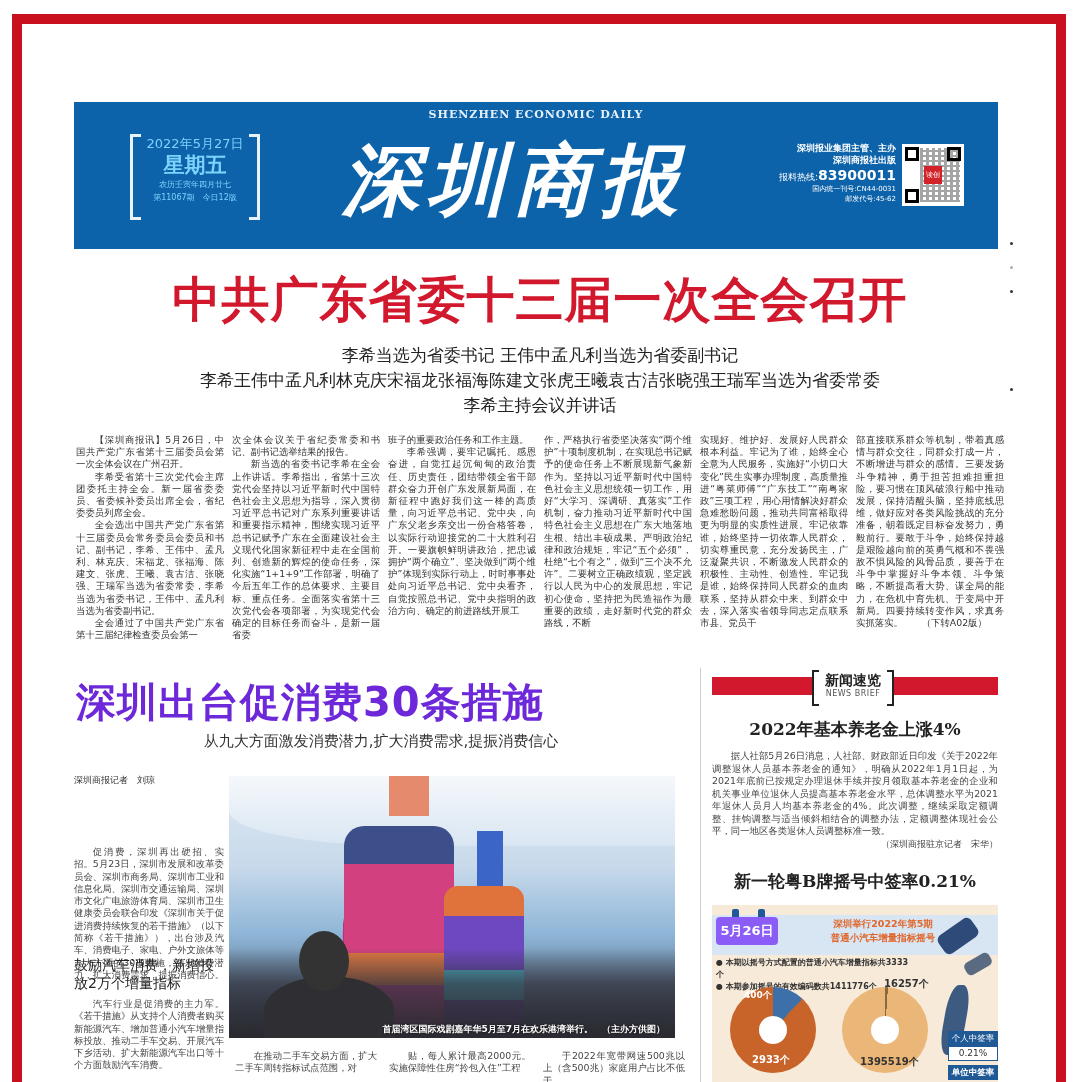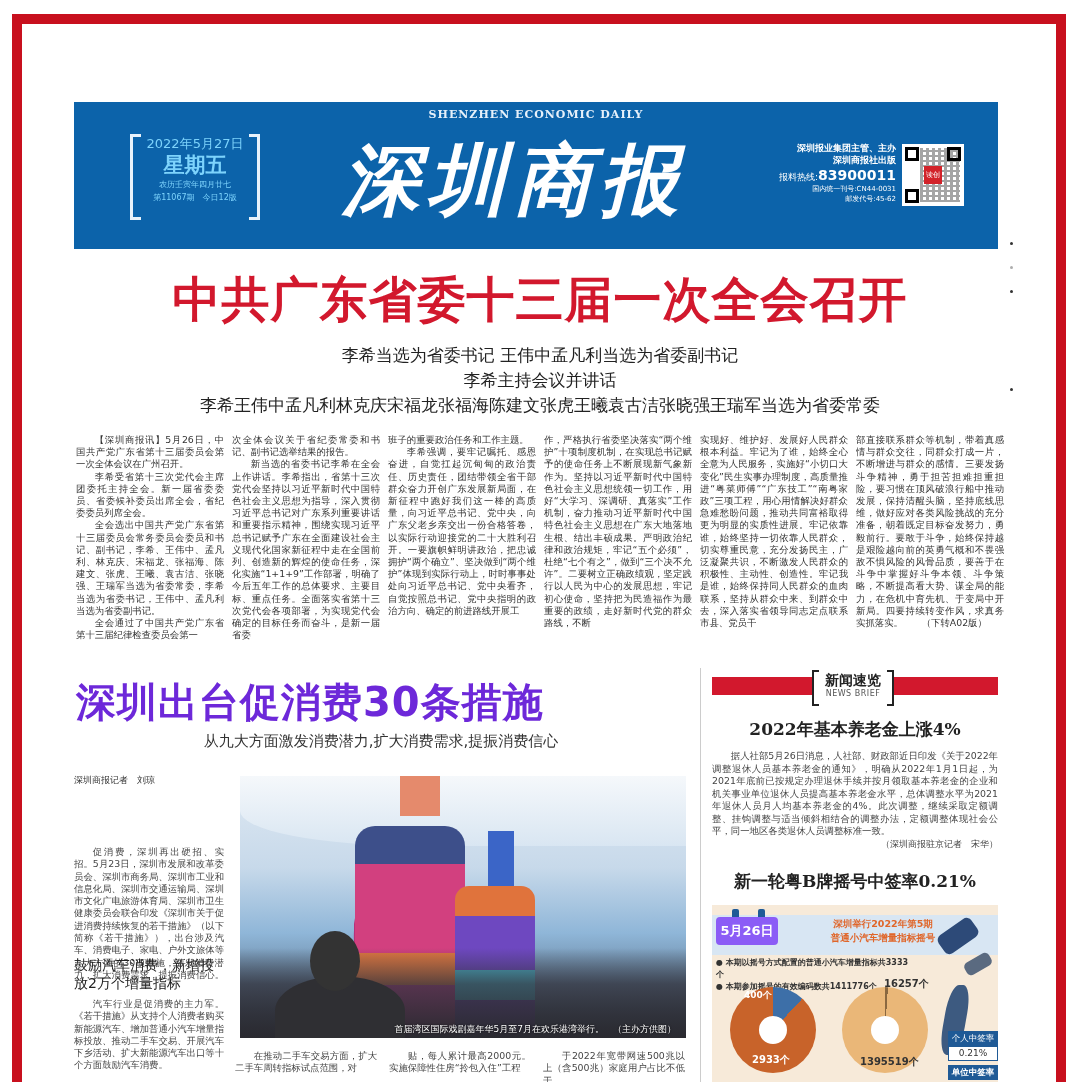--- a/index.html
+++ b/index.html
@@ -39,26 +39,26 @@
 
   .h2 { position:absolute; left:76px; top:676px; width:610px; text-align:left; font-weight:bold; font-size:40px; line-height:52px; letter-spacing:1px; color:#6d28d9; }
   .h2sub { position:absolute; left:76px; top:732px; width:610px; text-align:center; font-size:15px; color:#333; }
   .byline { position:absolute; left:74px; top:774px; font-size:9px; color:#333; }
   .left-col { position:absolute; left:74px; top:846px; width:150px; font-size:9.4px; line-height:12.3px; color:#444; text-align:justify; }
   .left-col p { margin:0; text-indent:2em; }
   .subhead2 { position:absolute; left:74px; top:956px; width:150px; font-weight:normal; font-size:14px; line-height:18px; color:#222; }
   .left-col2 { position:absolute; left:74px; top:998px; width:150px; font-size:9.4px; line-height:12.3px; color:#444; text-align:justify; }
   .left-col2 p { margin:0; text-indent:2em; }
 
-  .photo { position:absolute; left:240px; top:776px; width:446px; height:262px; overflow:hidden;
+  .photo { position:absolute; left:229px; top:776px; width:446px; height:262px; overflow:hidden;
     background:
       radial-gradient(ellipse 60px 120px at 150px 160px, #d63f8a 0%, #b8307a 60%, transparent 61%),
       radial-gradient(ellipse 40px 100px at 250px 180px, #6a4fc2 0%, #4a3ab0 60%, transparent 61%),
       radial-gradient(ellipse 70px 50px at 90px 250px, #2b2b2b 0%, #1a1a1a 60%, transparent 61%),
-      linear-gradient(180deg, #dfe9f3 0%, #c7d9ea 35%, #8fb6d8 60%, #3a4a5c 100%); }
+      linear-gradient(180deg, #dfe9f3 0%, #c7d9ea 35%, #8fb6d8 60%, #3a4a5c 100%); font-weight: bold; }
   .photo-top { position:absolute; left:0; top:0; width:100%; height:70px; background:linear-gradient(180deg,#f5f8fb,#d9e6f2); border-bottom-left-radius:40% 50%; }
   .robot1 { position:absolute; left:115px; top:50px; width:110px; height:212px; background:linear-gradient(180deg,#3d4f8a 0 18%,#d2407f 18% 60%,#e07840 60% 75%,#c33a86 75%); border-radius:20px 20px 4px 4px; }
   .robot1-hat { position:absolute; left:160px; top:0; width:40px; height:40px; background:#e58a6c; }
   .robot2 { position:absolute; left:215px; top:110px; width:80px; height:152px; background:linear-gradient(180deg,#e0733c 0 20%,#6e48c0 20% 55%,#4cbad0 55% 75%,#6a3fa8 75%); border-radius:14px 14px 4px 4px; }
   .robot2-hat { position:absolute; left:248px; top:55px; width:26px; height:55px; background:#3b65c7; }
   .crowd { position:absolute; left:0; bottom:0; width:100%; height:90px; background:linear-gradient(180deg, rgba(60,60,70,0) 0%, rgba(50,50,60,.75) 40%, #2a2a30 100%); }
   .head { position:absolute; left:70px; top:155px; width:50px; height:60px; background:#333; border-radius:50%; }
   .shoulders { position:absolute; left:35px; top:200px; width:130px; height:70px; background:#2f2f33; border-radius:50% 50% 0 0; }
   .caption { position:absolute; left:0; bottom:2px; width:100%; text-align:right; padding-right:10px; box-sizing:border-box; color:#fff; font-size:9px; text-shadow:0 0 2px #000; }
 
@@ -134,22 +134,22 @@
     <div class="qr-c" style="left:3px;top:3px;"></div>
     <div class="qr-c" style="right:3px;top:3px;"></div>
     <div class="qr-c" style="left:3px;bottom:3px;"></div>
     <div class="qr-m">读创</div>
   </div>
 </div>
 
 <div class="headline">中共广东省委十三届一次全会召开</div>
 <div class="subheads">
   <div>李希当选为省委书记 王伟中孟凡利当选为省委副书记</div>
+  <div>李希王伟中孟凡利林克庆宋福龙张福海陈建文张虎王曦袁古洁张晓强王瑞军当选为省委常委</div>
   <div>李希主持会议并讲话</div>
-  <div>李希王伟中孟凡利林克庆宋福龙张福海陈建文张虎王曦袁古洁张晓强王瑞军当选为省委常委</div>
 </div>
 
 <div class="cols">
   <div class="col">
     <p>【深圳商报讯】5月26日，中国共产党广东省第十三届委员会第一次全体会议在广州召开。</p>
     <p>李希受省第十三次党代会主席团委托主持全会。新一届省委委员、省委候补委员出席全会，省纪委委员列席全会。</p>
     <p>全会选出中国共产党广东省第十三届委员会常务委员会委员和书记、副书记，李希、王伟中、孟凡利、林克庆、宋福龙、张福海、陈建文、张虎、王曦、袁古洁、张晓强、王瑞军当选为省委常委，李希当选为省委书记，王伟中、孟凡利当选为省委副书记。</p>
     <p>全会通过了中国共产党广东省第十三届纪律检查委员会第一</p>
   </div>
   <div class="col">

